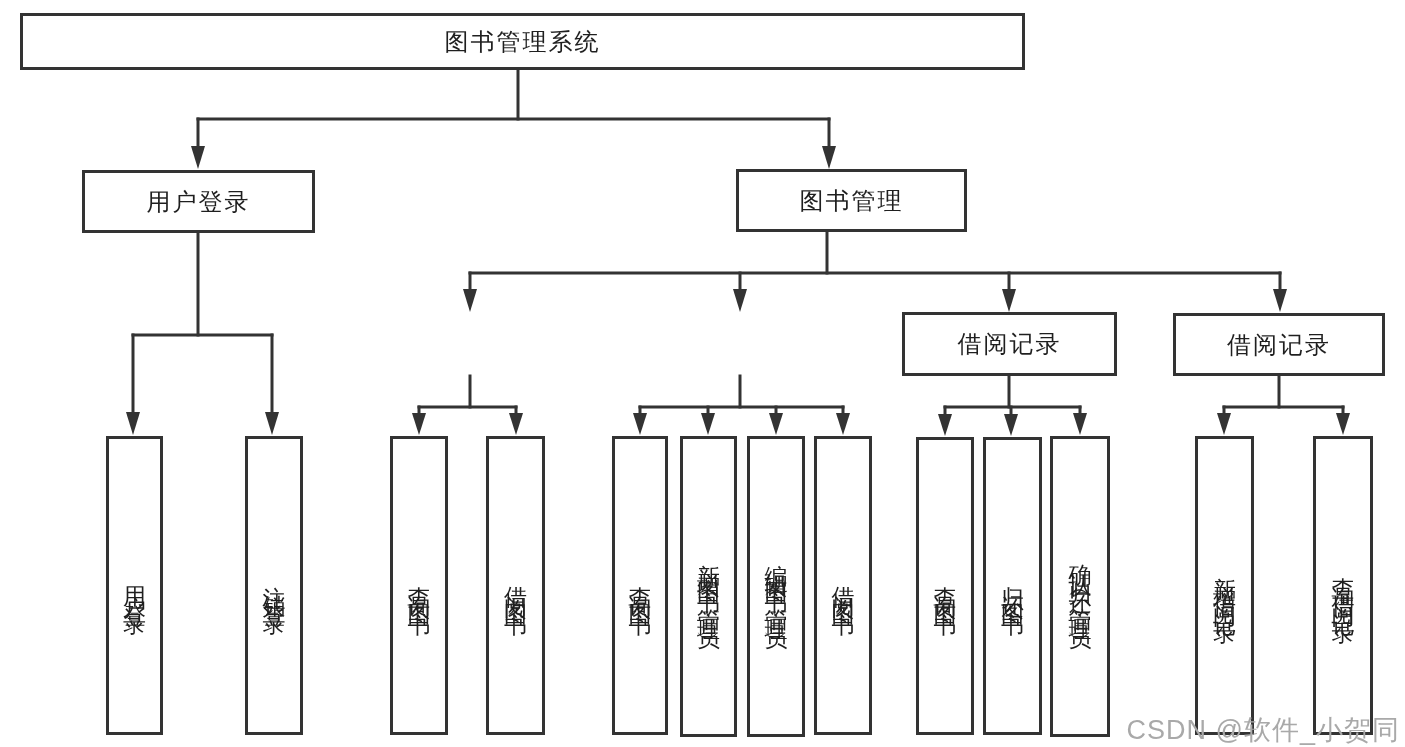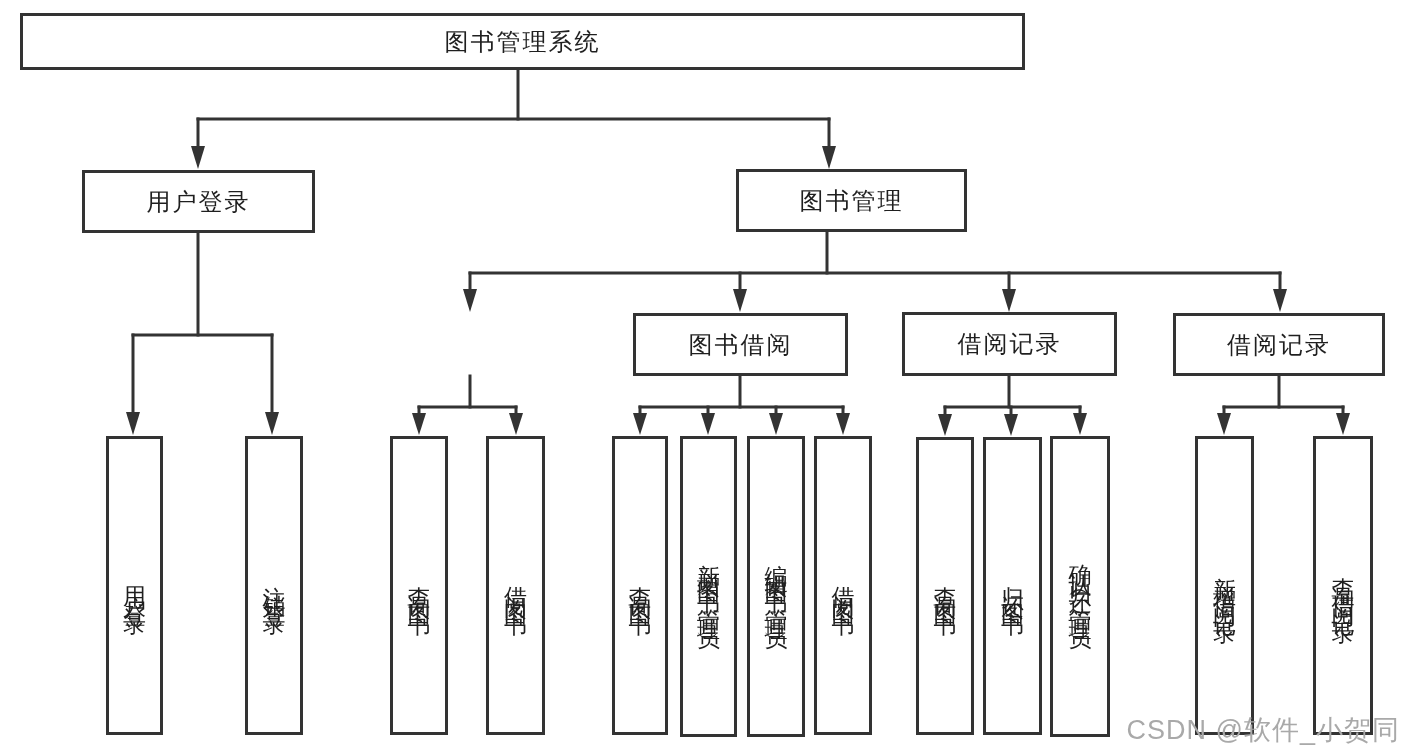--- a/index.html
+++ b/index.html
@@ -135,23 +135,20 @@
     <span>图书管理系统</span>
   </div>
 
   <div class="node hnode" style="left:82px; top:170px; width:233px; height:63px;">
     <span>用户登录</span>
   </div>
   <div class="node hnode" style="left:712px; top:169px; width:231px; height:63px;margin-left:24px;">
     <span>图书管理</span>
   </div>
 
-  <div class="node hnode" style="left:633px; top:313px; width:215px; height:63px;">
-    <span>图书借阅</span>
-  </div>
   <div class="node hnode" style="left:902px; top:312px; width:215px; height:64px;">
     <span>借阅记录</span>
   </div>
   <div class="node hnode" style="left:1173px; top:313px; width:212px; height:63px;">
     <span>借阅记录</span>
   </div>
 
   <div class="node vnode" style="left:106px; top:436px; width:57px; height:299px;">
     <span class="vtext">用户登录</span>
   </div>

